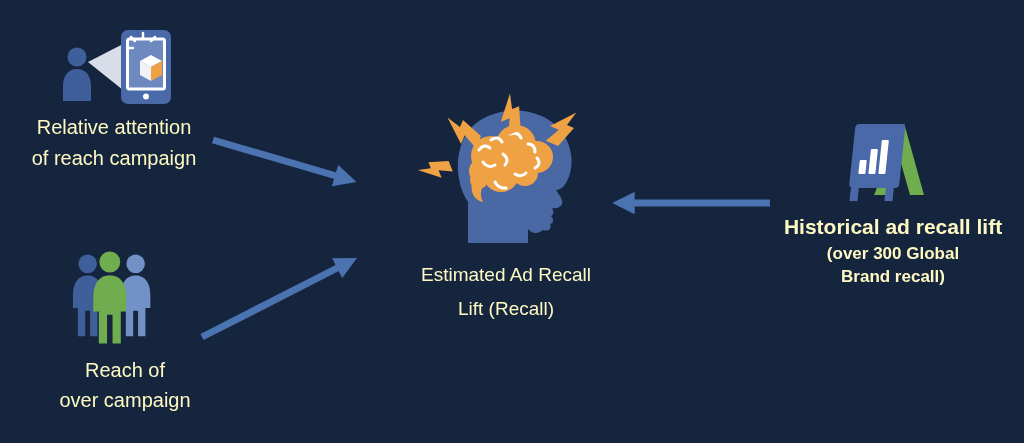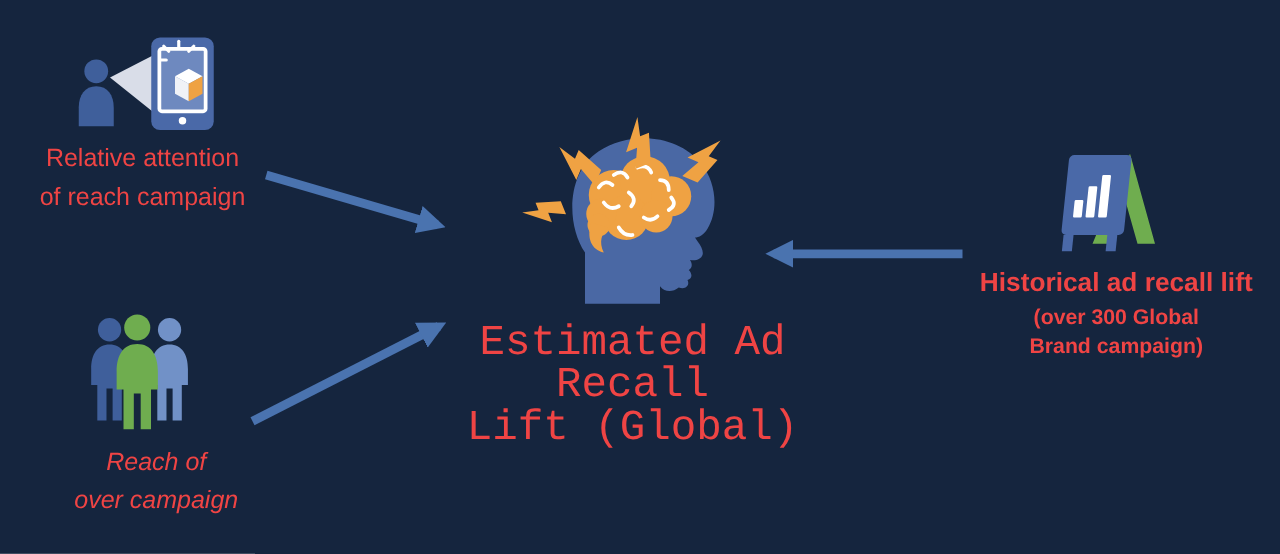--- a/index.html
+++ b/index.html
@@ -7,26 +7,26 @@
     position:relative;
     width:1024px;height:443px;
     background:#15253E;
     overflow:hidden;
     font-family:"Liberation Sans", sans-serif;
     color:#FFFFFF;
   }
   .abs{position:absolute;}
   .label{
     text-align:center;
-    color:#ef4444;
+    color:#fef9c3;
     -webkit-font-smoothing:antialiased;
   }
   .label-attention{left:8px;top:112px;width:212px;font-size:20px;line-height:31px;}
-  .label-reach{left:20px;top:355px;width:210px;font-size:20px;line-height:30px;font-style:italic;}
-  .label-center{left:356px;top:258px;width:300px;font-size:34px;line-height:34px;font-family:Liberation Mono, monospace;}
+  .label-reach{left:20px;top:355px;width:210px;font-size:20px;line-height:30px;}
+  .label-center{left:356px;top:258px;width:300px;font-size:19px;line-height:34px;}
   .label-historical{left:762px;top:213px;width:262px;font-size:21px;line-height:28px;font-weight:bold;}
   .label-historical-note{font-size:17px;line-height:23px;margin-top:1px;text-align:center;}
   svg{display:block;}
 </style>
 </head>
 <body>
 
 <div class="stage">
 
   <svg class="abs" style="left:0;top:0" width="1024" height="443" viewBox="0 0 1024 443">
@@ -126,38 +126,38 @@
           <use href="#bolt" transform="rotate(158) scale(1.9) translate(-9,-12)"></use>
         </g>
       <g transform="translate(149,37)">
           <use href="#bolt" transform="rotate(203) scale(1.9) translate(-9,-12)"></use>
         </g>
     </g>
   </svg>
 
   <div class="abs label label-center">
     <div>Estimated Ad Recall</div>
-    <div>Lift (Global)</div>
+    <div>Lift (Recall)</div>
   </div>
 
   <svg class="abs" style="left:840px;top:120px" width="84" height="86" viewBox="0 0 84 86">
     <polygon points="64,3 84,75 70,75 59,36 48,75 34,75" fill="#6FAD4F"></polygon>
     <g transform="skewX(-6)">
       <rect x="18" y="68" width="8" height="13" fill="#4A69A8"></rect>
       <rect x="53" y="68" width="8" height="13" fill="#4A69A8"></rect>
       <rect x="16" y="4" width="50" height="64" rx="4" fill="#4A69A8"></rect>
       <g fill="#FFFFFF">
         <rect x="24" y="40" width="7" height="14" rx="1"></rect>
         <rect x="34" y="29" width="7" height="25" rx="1"></rect>
         <rect x="44" y="20" width="7" height="34" rx="1"></rect>
       </g>
     </g>
   </svg>
 
   <div class="abs label label-historical">
     <div>Historical ad recall lift</div>
     <div class="label-historical-note">
       <div>(over 300 Global</div>
-      <div>Brand campaign)</div>
+      <div>Brand recall)</div>
     </div>
   </div>
 
 </div>
 
 </body></html>

